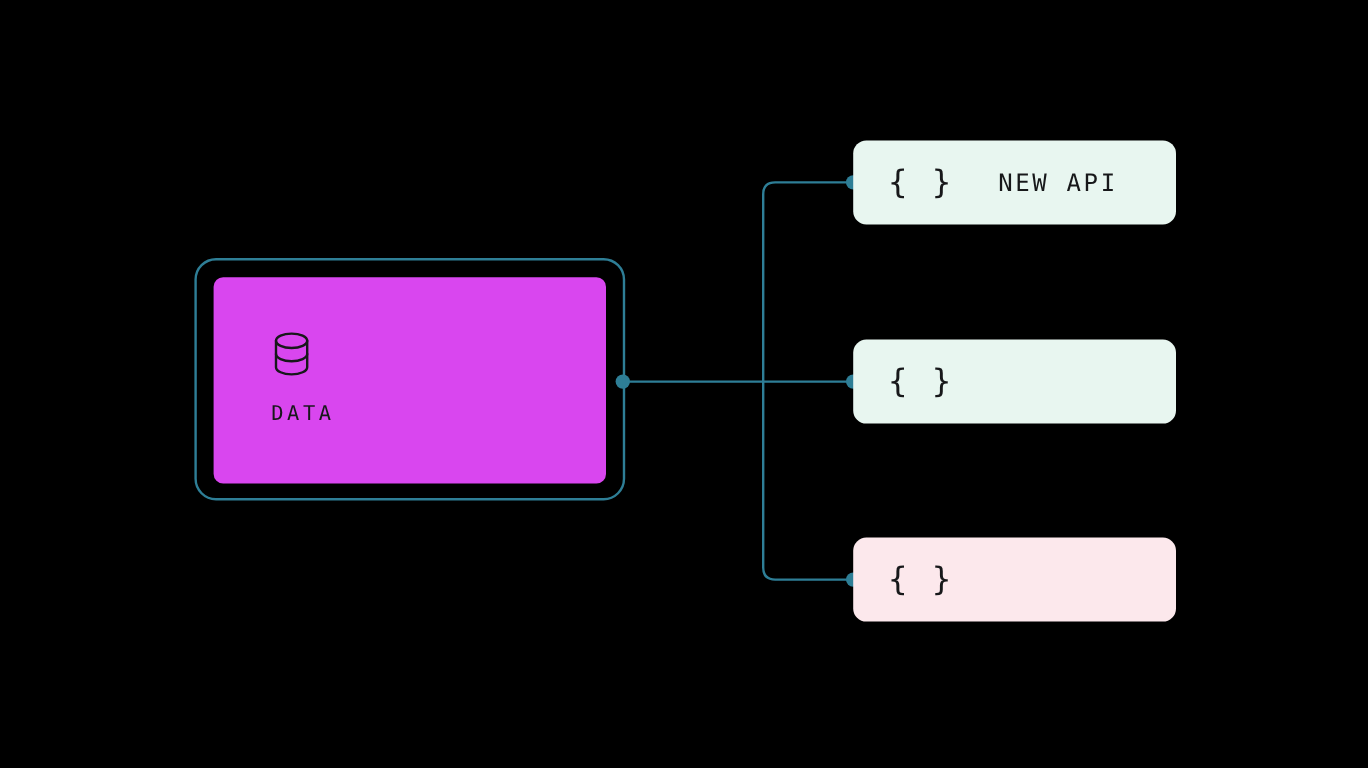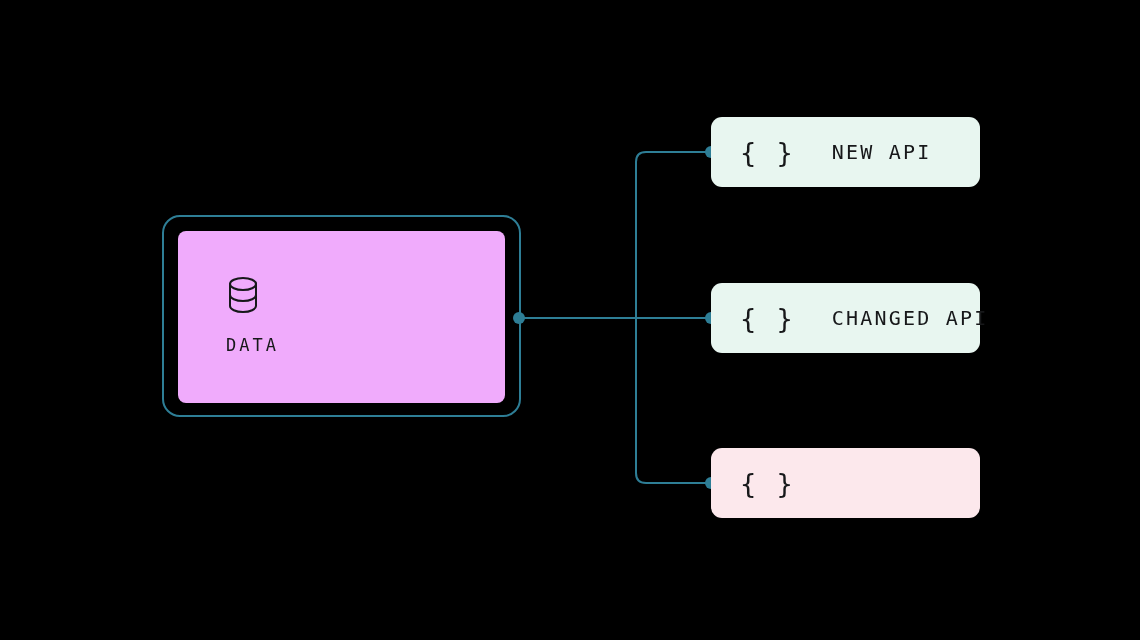--- a/index.html
+++ b/index.html
@@ -42,21 +42,21 @@
     border: 2px solid #2E7E96;
     border-radius: 18px;
     box-sizing: border-box;
   }
   .source-panel {
     position: absolute;
     left: 14px;
     top: 14px;
     right: 14px;
     bottom: 12px;
-    background: #f0abfc;
+    background: #d946ef;
     border-radius: 8px;
     box-sizing: border-box;
   }
   .source-inner {
     position: absolute;
     left: 48px;
     top: 44px;
   }
   .db-icon {
     display: block;
@@ -142,20 +142,19 @@
     </div>
   </div>
 
   <div class="api-card new">
     <span class="brace">{ }</span>
     <span class="api-label">NEW API</span>
   </div>
 
   <div class="api-card changed">
     <span class="brace">{ }</span>
-    <span class="api-label">CHANGED API</span>
   </div>
 
   <div class="api-card unused">
     <span class="brace">{ }</span>
   </div>
 
 </div>
 
 </body></html>

